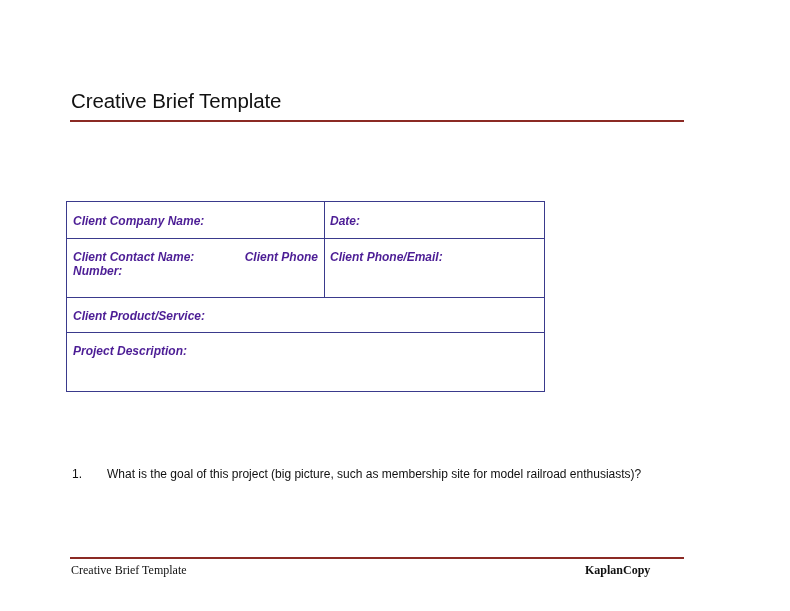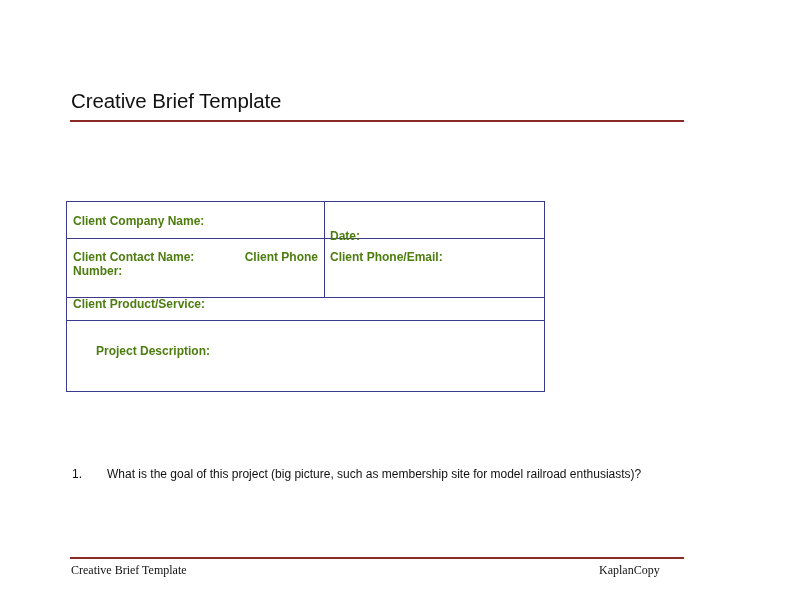--- a/index.html
+++ b/index.html
@@ -57,24 +57,25 @@
       bottom: 0;
       box-sizing: border-box;
     }
     .cell.left { left: 0; width: 258px; border-right: 1.5px solid #3a3a8c; }
     .cell.right { left: 258px; right: 0; }
     .cell.full { left: 0; right: 0; }
     .label {
       position: absolute;
       font-size: 12px;
       font-weight: bold;
-      color: #4d7c0f;
+      color: #4c1d95;
       font-family: "Liberation Sans", sans-serif;
       line-height: 14px;
       white-space: nowrap;
+      font-style: italic;
     }
     .question {
       position: absolute;
       top: 467px;
       font-size: 12px;
       color: #111111;
       font-family: "Liberation Sans", sans-serif;
       white-space: nowrap;
     }
     .footer-text {
@@ -92,46 +93,46 @@
 <div class="title">Creative Brief Template</div>
 <div class="rule top"></div>
 
 <div class="brief-table">
 
   <div class="row" style="top:0; height:37px;">
     <div class="cell left">
       <span class="label" style="left:6px; top:12px;">Client Company Name:</span>
     </div>
     <div class="cell right">
-      <span class="label" style="left:5px; top:12px;margin-top:15px;">Date:</span>
+      <span class="label" style="left:5px; top:12px;">Date:</span>
     </div>
   </div>
 
   <div class="row" style="top:37px; height:59px;">
     <div class="cell right">
       <span class="label" style="left:5px; top:11px;">Client Phone/Email:</span>
     </div>
     <div class="cell left">
       <span class="label" style="left:6px; top:11px;">Client Contact Name:</span>
       <span class="label" style="right:6px; top:11px;">Client Phone</span>
       <span class="label" style="left:6px; top:25px;">Number:</span>
     </div>
   </div>
 
-  <div class="row" style="top:84px; height:35px;">
+  <div class="row" style="top:96px; height:35px;">
     <div class="cell full">
       <span class="label" style="left:6px; top:11px;">Client Product/Service:</span>
     </div>
   </div>
 
-  <div class="row last" style="top:131px; height:57px;margin-left:23px;">
+  <div class="row last" style="top:131px; height:57px;">
     <div class="cell full">
       <span class="label" style="left:6px; top:11px;">Project Description:</span>
     </div>
   </div>
 </div>
 
 <span class="question" style="left:72px;">1.</span>
 <span class="question" style="left:107px;text-align:center;">What is the goal of this project (big picture, such as membership site for model railroad enthusiasts)?</span>
 
 <div class="rule bottom"></div>
 <span class="footer-text" style="left:71px;">Creative Brief Template</span>
-<span class="footer-text" style="left:599px;">KaplanCopy</span>
+<span class="footer-text" style="left:585px;font-weight:bold;">KaplanCopy</span>
 
 </body></html>

